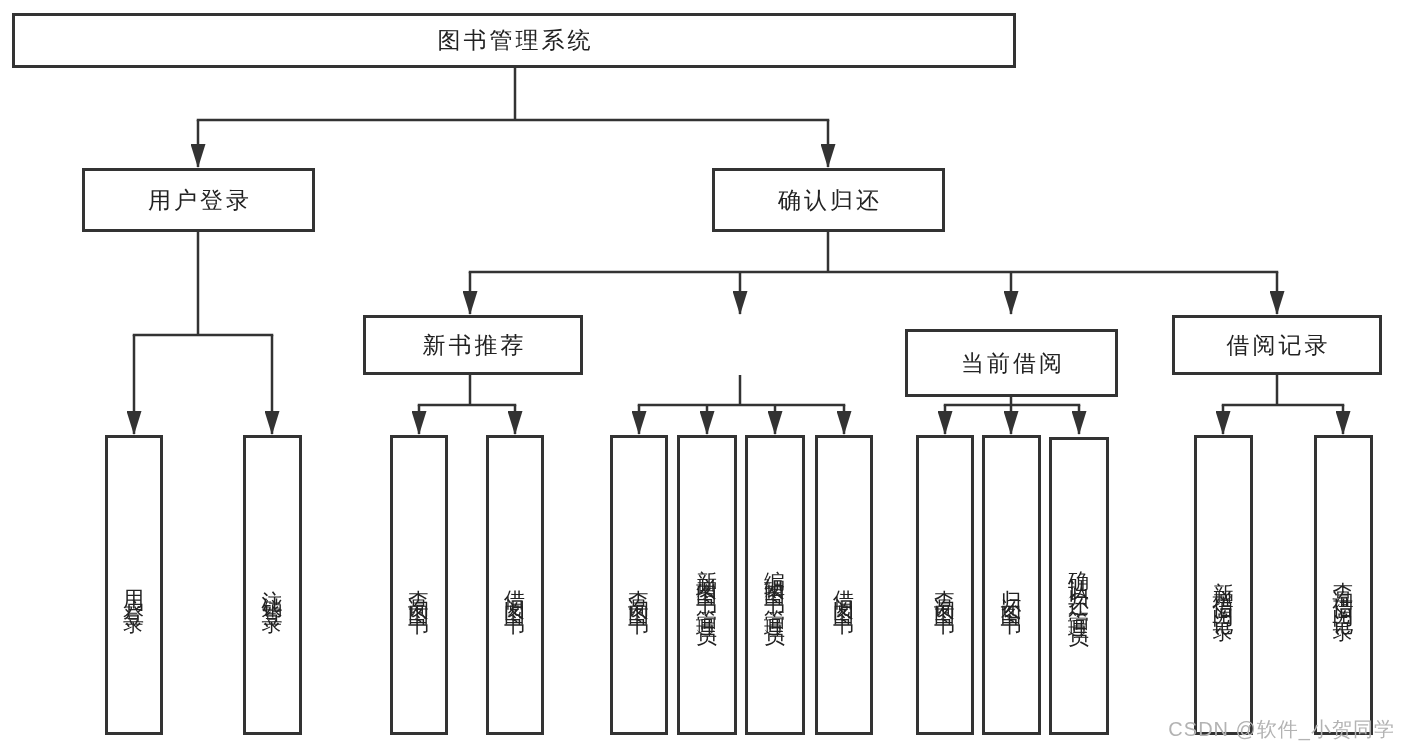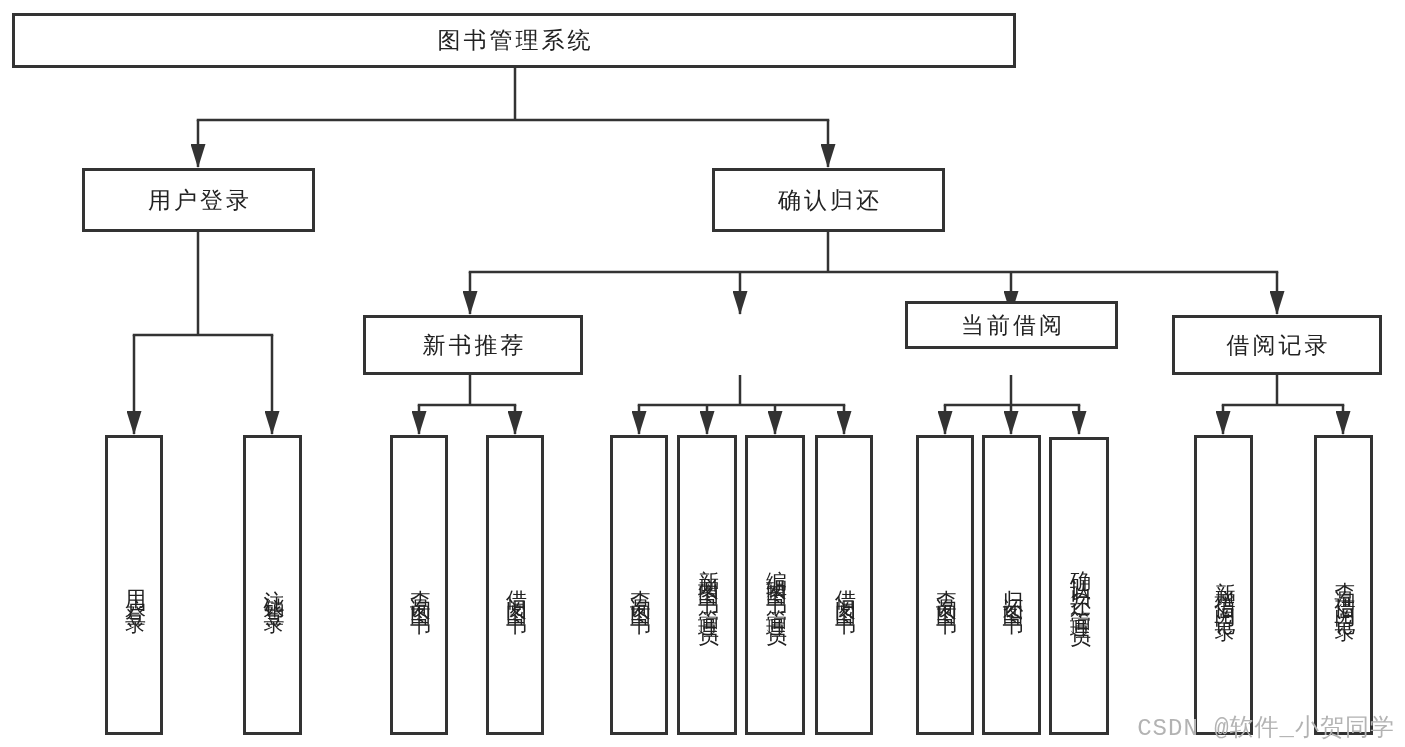--- a/index.html
+++ b/index.html
@@ -1,20 +1,20 @@
 <!DOCTYPE html>
 <html><head>
 <meta charset="utf-8">
 <style>
   html,body{margin:0;padding:0;background:#fff;}
   .stage{
     position:relative;
     width:1405px;height:747px;
     background:#ffffff;
-    font-family:Liberation Mono, monospace;
+    font-family:Liberation Sans, sans-serif;
     overflow:hidden;
   }
   .node{
     position:absolute;
     box-sizing:border-box;
     border:3px solid #333333;
     background:#ffffff;
     display:flex;
     align-items:center;
     justify-content:center;
@@ -36,21 +36,21 @@
   }
   .connectors{
     position:absolute;
     left:0;top:0;
     pointer-events:none;
   }
   .watermark{
     position:absolute;
     right:10px;
     bottom:4px;
-    font-size:24px;
+    font-size:20px;
     letter-spacing:1px;
     color:#b3b3b3;
     margin-top:40px;
   }
 </style>
 </head>
 <body>
 
 <div class="stage">
 
@@ -103,21 +103,21 @@
       <path d="M1343,405 V434" marker-end="url(#arrow)"></path>
     </g>
   </svg>
 
   <div class="node h" style="left:12px;top:13px;width:1004px;height:55px">图书管理系统</div>
 
   <div class="node h" style="left:82px;top:168px;width:233px;height:64px">用户登录</div>
   <div class="node h" style="left:712px;top:168px;width:233px;height:64px">确认归还</div>
 
   <div class="node h" style="left:363px;top:315px;width:220px;height:60px">新书推荐</div>
-  <div class="node h" style="left:905px;top:301px;width:213px;height:48px">当前借阅</div>
+  <div class="node h" style="left:905px;top:329px;width:213px;height:68px">当前借阅</div>
   <div class="node h" style="left:1172px;top:315px;width:210px;height:60px">借阅记录</div>
 
   <div class="node v" style="left:105px;top:435px;width:58px;height:300px">用户登录</div>
   <div class="node v" style="left:243px;top:435px;width:59px;height:300px">注销登录</div>
 
   <div class="node v" style="left:390px;top:435px;width:58px;height:300px">查询图书</div>
   <div class="node v" style="left:486px;top:435px;width:58px;height:300px">借阅图书</div>
 
   <div class="node v" style="left:610px;top:435px;width:58px;height:300px">查询图书</div>
   <div class="node v" style="left:677px;top:435px;width:60px;height:300px">新增图书（管理员）</div>

